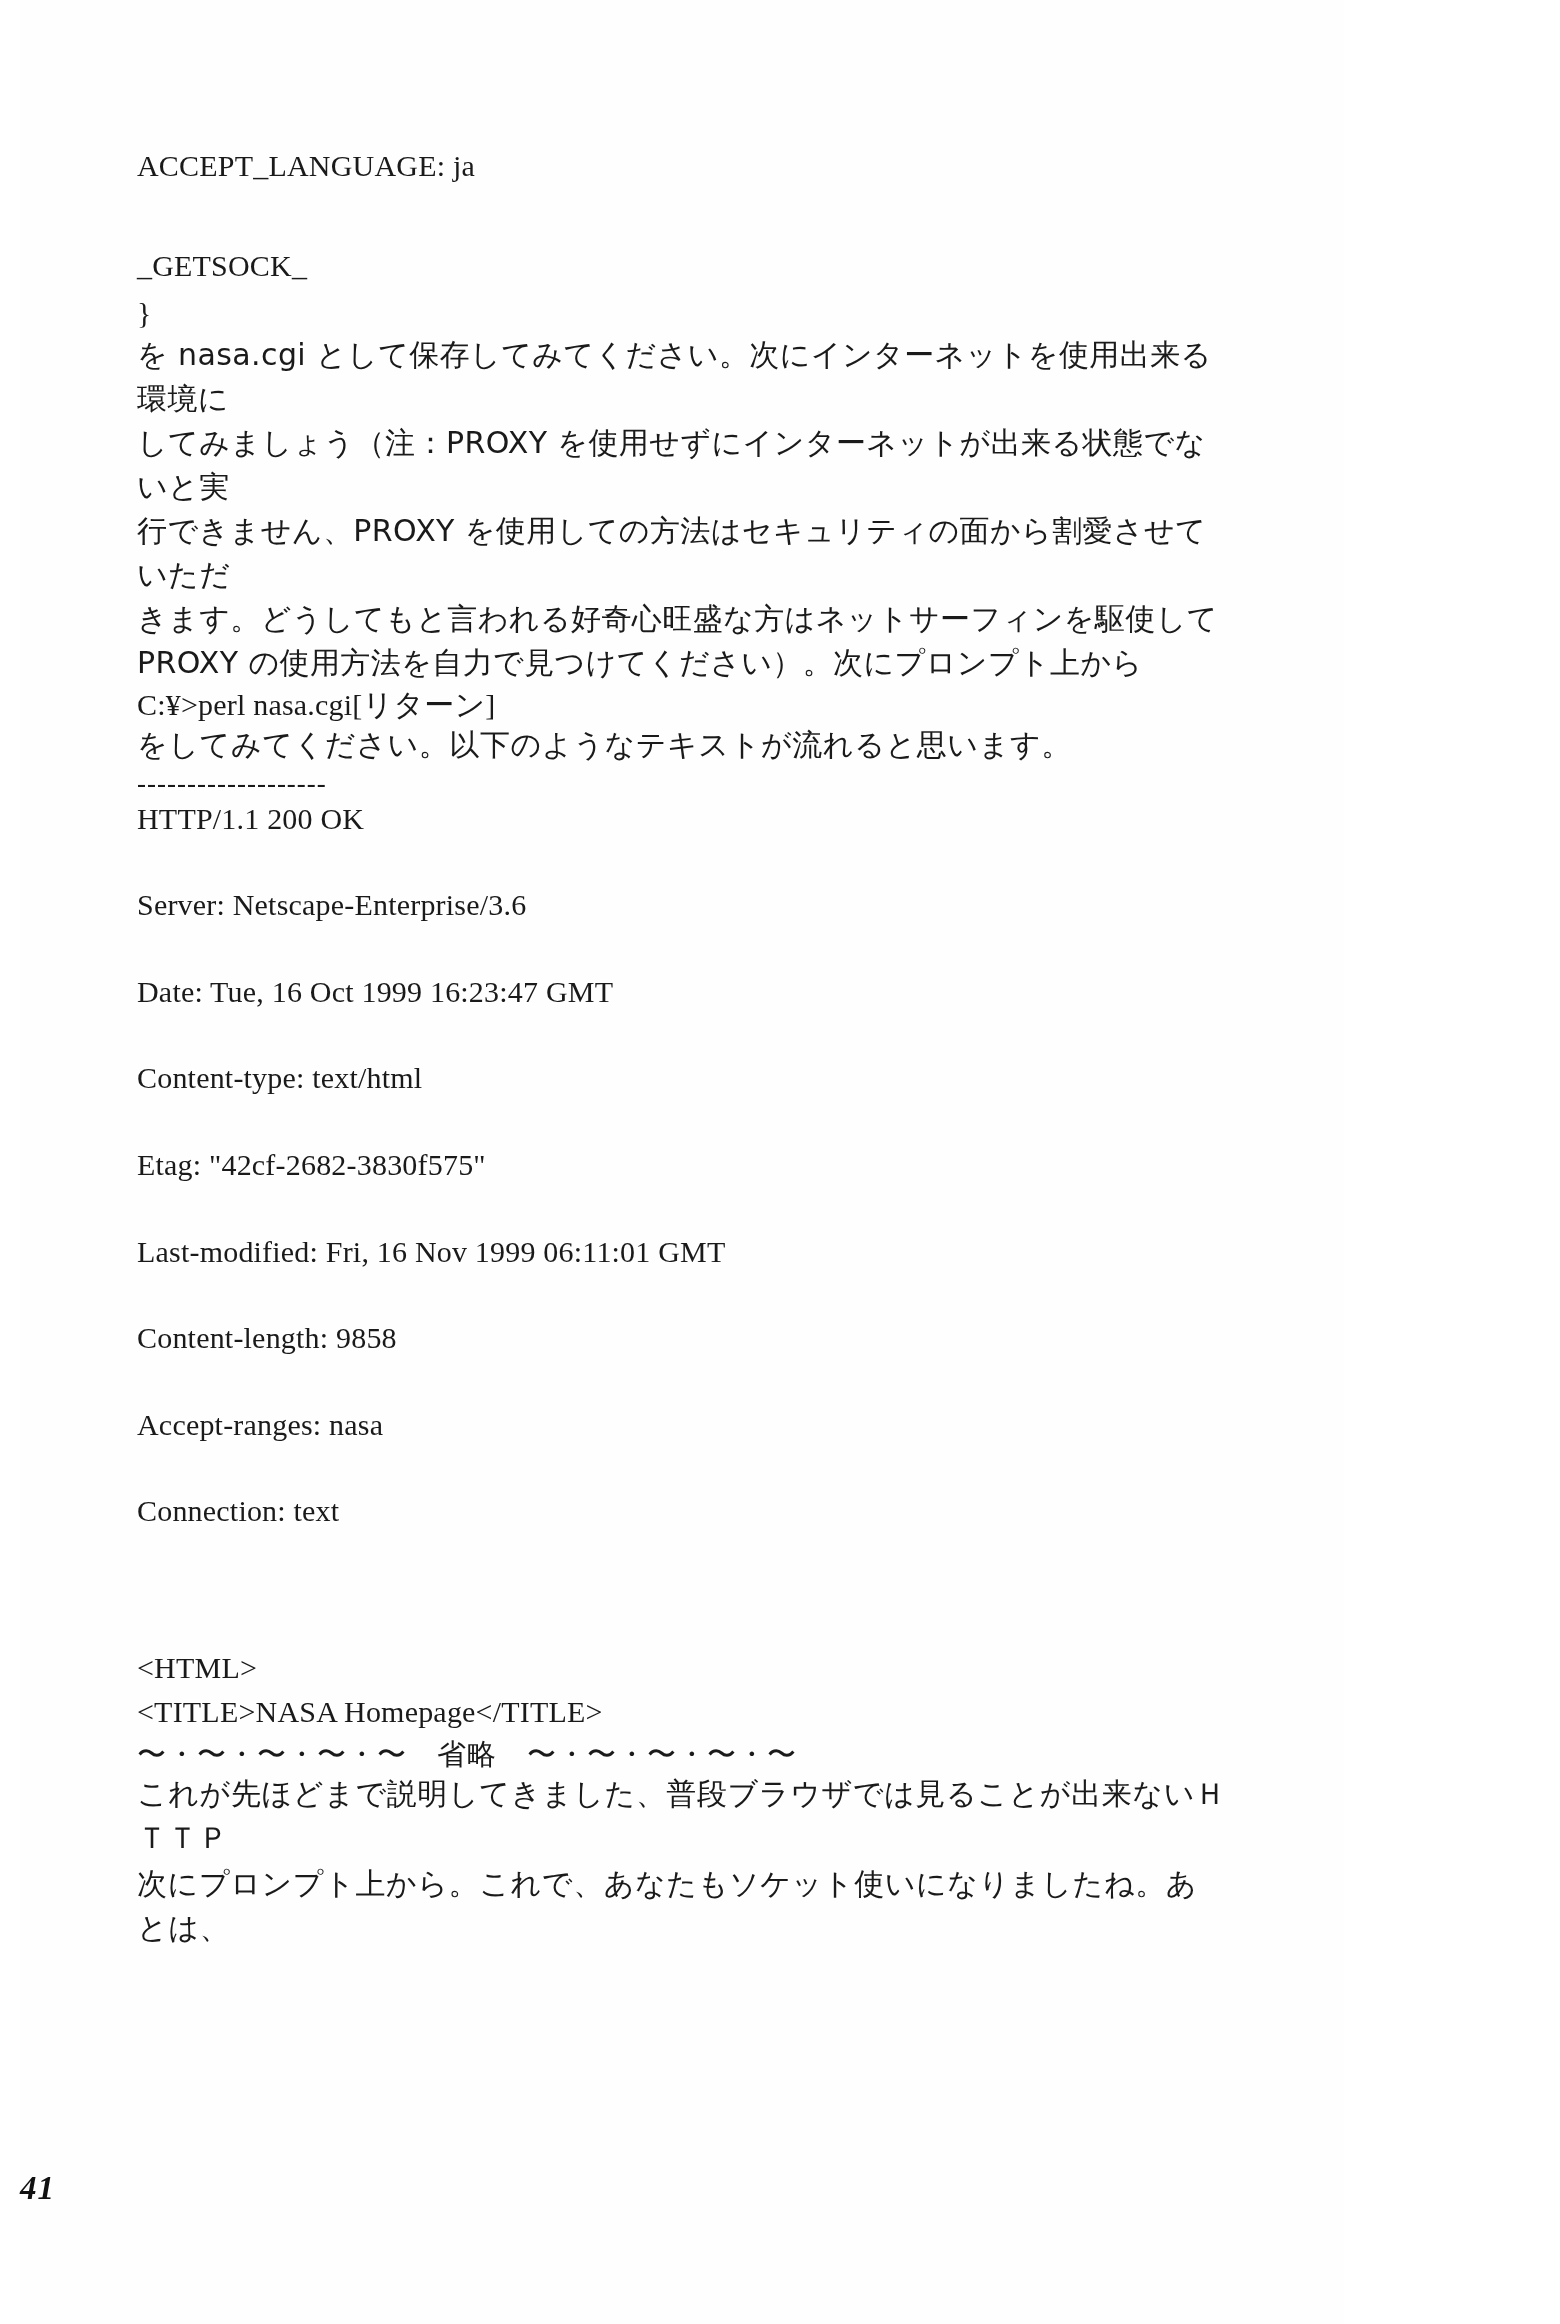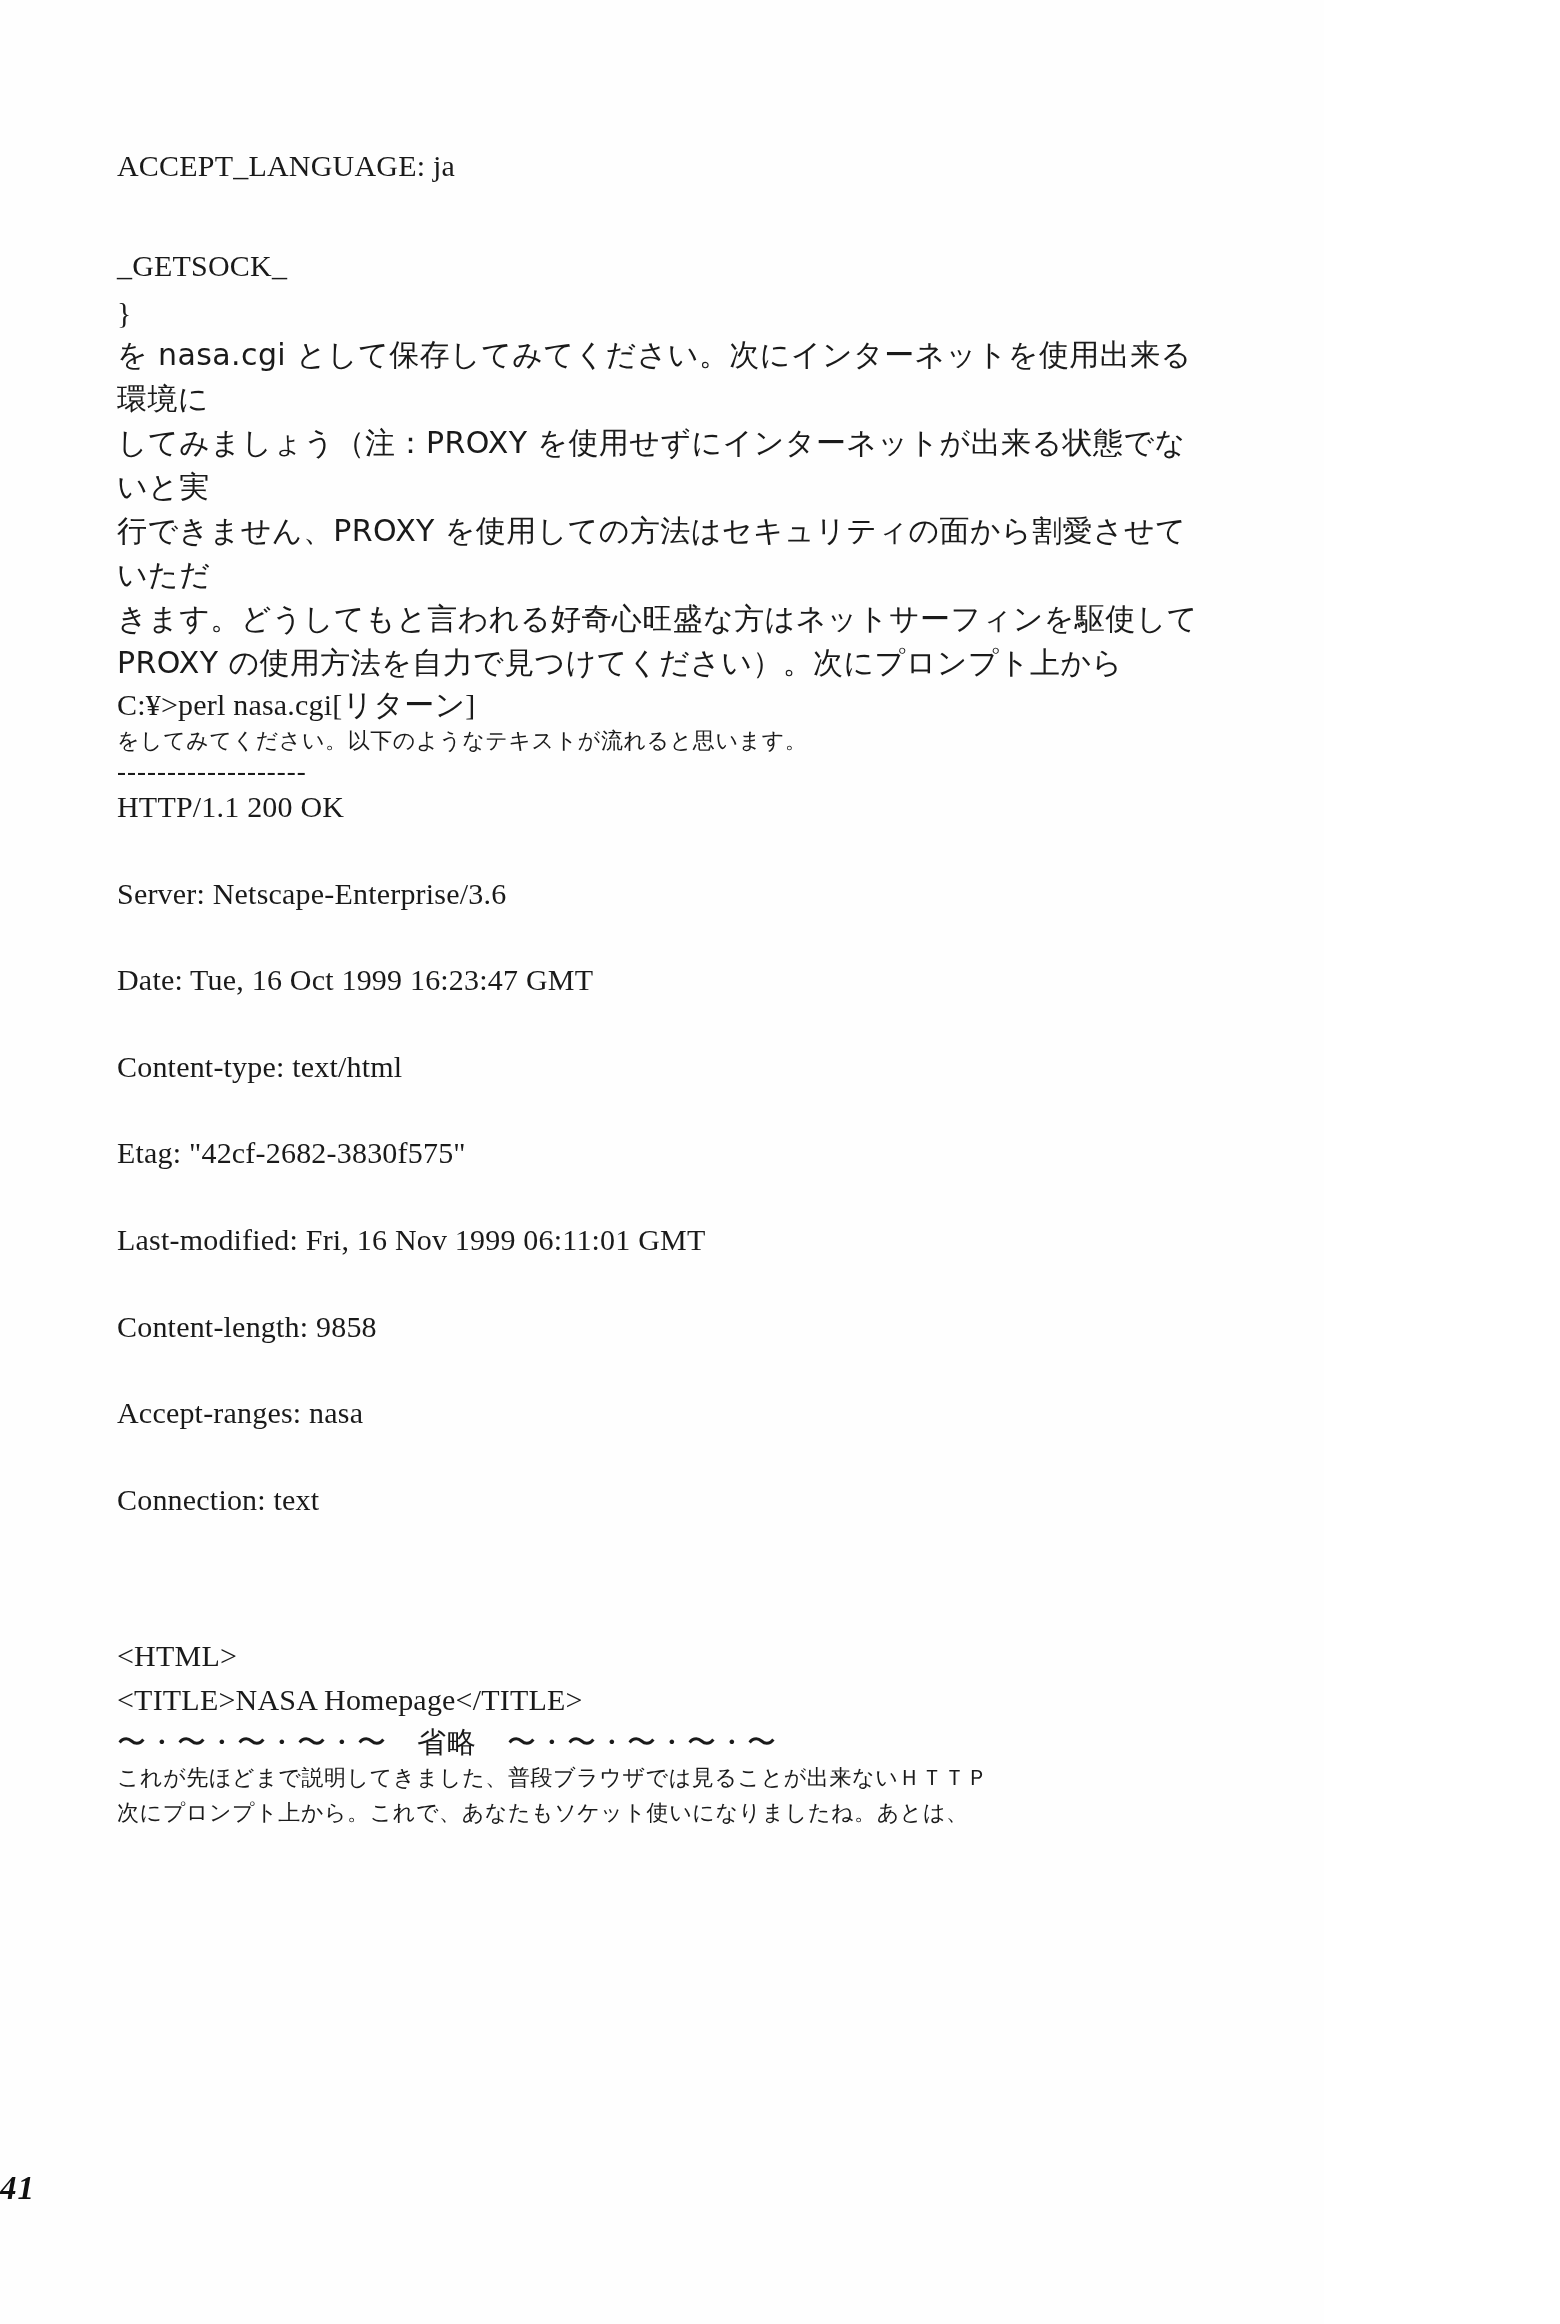--- a/index.html
+++ b/index.html
@@ -14,39 +14,40 @@
     color: #1a1a1a;
     position: relative;
   }
   .page {
     position: relative;
     width: 1324px;
     min-height: 2324px;
     box-sizing: border-box;
     padding: 146px 117px 0 117px;
     background: #fefefe;
+    margin-left: 20px;
   }
   .block {
     margin: 0;
   }
   .line {
     white-space: pre-wrap;
     word-break: break-word;
   }
   
   .lat {
     font-family: "Liberation Serif", serif;
     font-size: 30px;
     line-height: 1.32;
     letter-spacing: 0.2px;
   }
   
   .jp {
-    font-family: Liberation Sans, sans-serif;
-    font-size: 22px;
+    font-family: Liberation Mono, monospace;
+    font-size: 30px;
     line-height: 1.47;
     letter-spacing: 0.6px;
   }
   .jp-mixed {
     font-family: "DejaVu Sans", sans-serif;
     font-size: 30px;
     line-height: 1.47;
     letter-spacing: 0.4px;
   }
   .gap-lg { height: 60px; }

